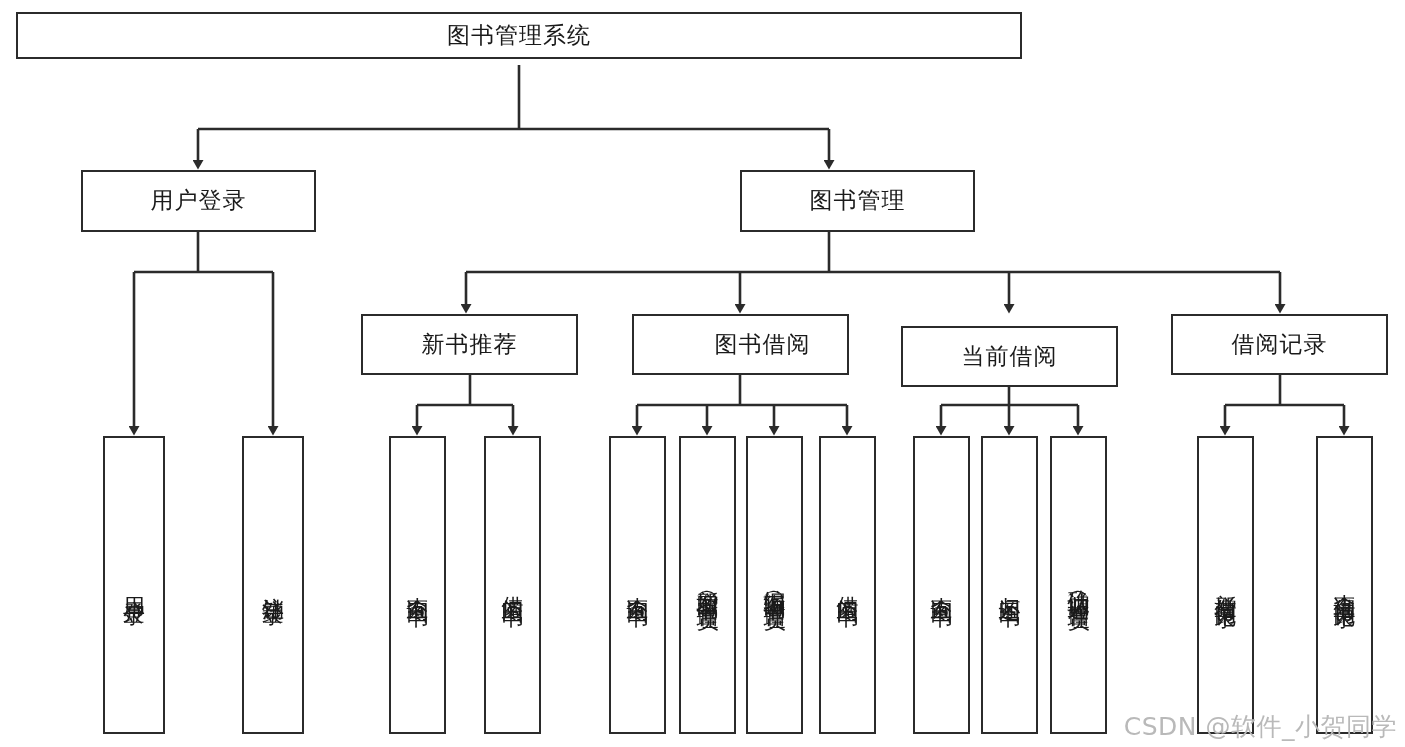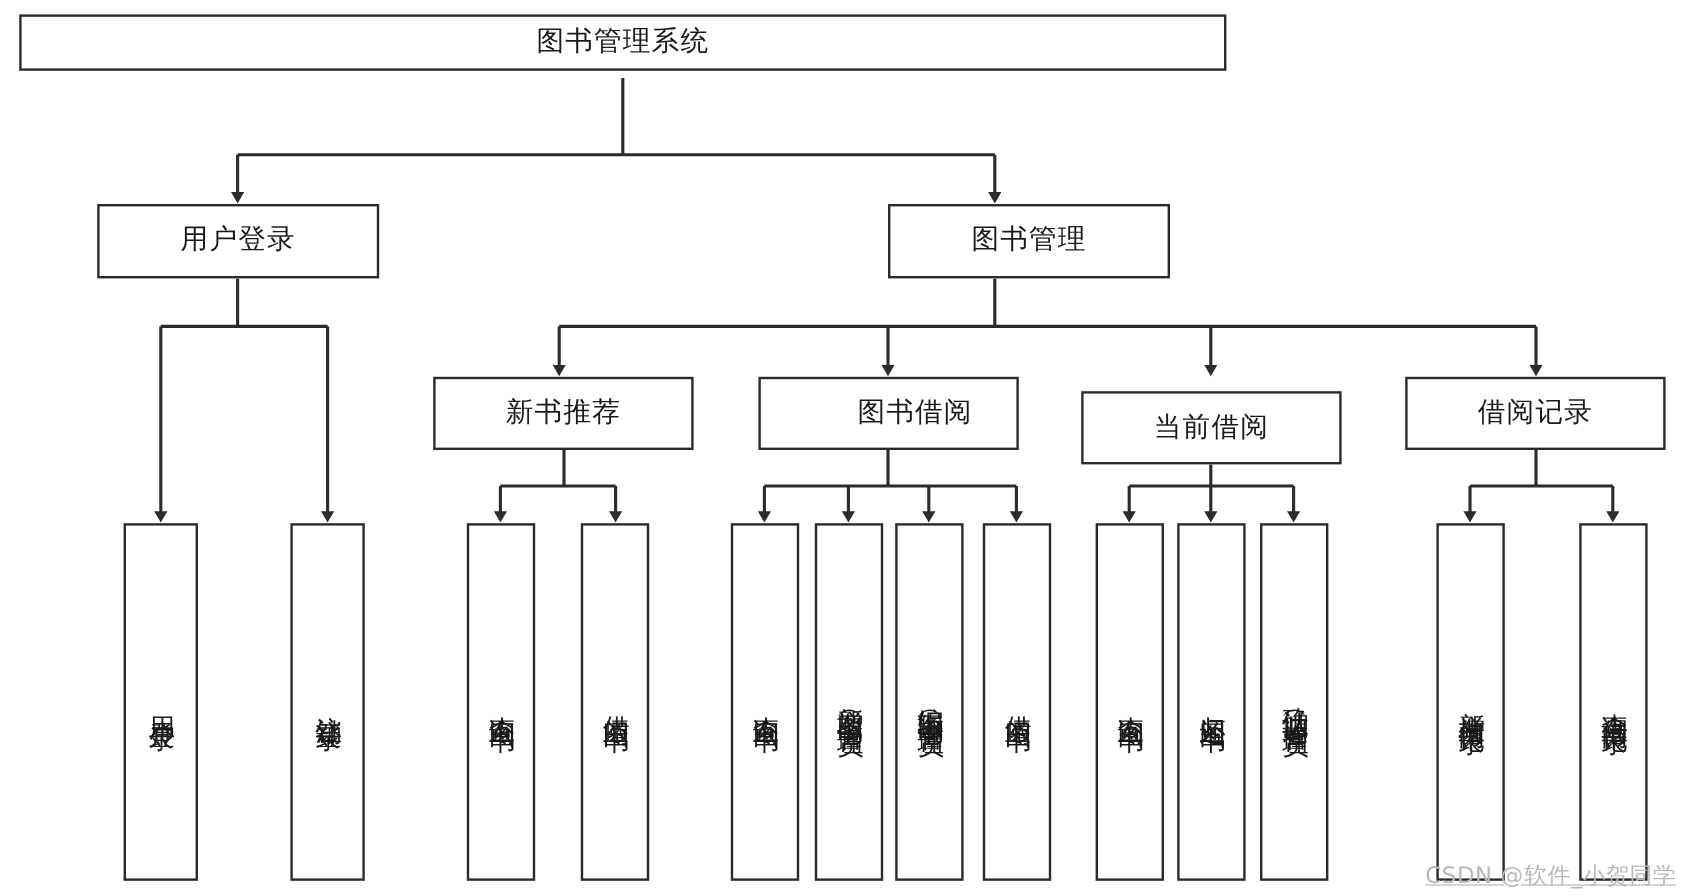--- a/index.html
+++ b/index.html
@@ -58,27 +58,26 @@
     display: block;
   }
   .label {
     white-space: nowrap;
     display: block;
   }
   #watermark {
     position: absolute;
     right: 8px;
     bottom: 4px;
-    font-size: 19px;
+    font-size: 25px;
     color: #b9b9b9;
     letter-spacing: 0.5px;
     z-index: 5;
     white-space: nowrap;
     font-family: "DejaVu Sans", "Liberation Sans", sans-serif;
-    text-decoration: underline;
   }
 </style>
 </head>
 <body>
 
 <div id="canvas">
 
   <svg id="edges" viewBox="0 0 1405 747" width="1405" height="747">
     <defs>
       <marker id="arrow" markerWidth="11" markerHeight="11" refX="2" refY="5.5" orient="auto" markerUnits="userSpaceOnUse">

